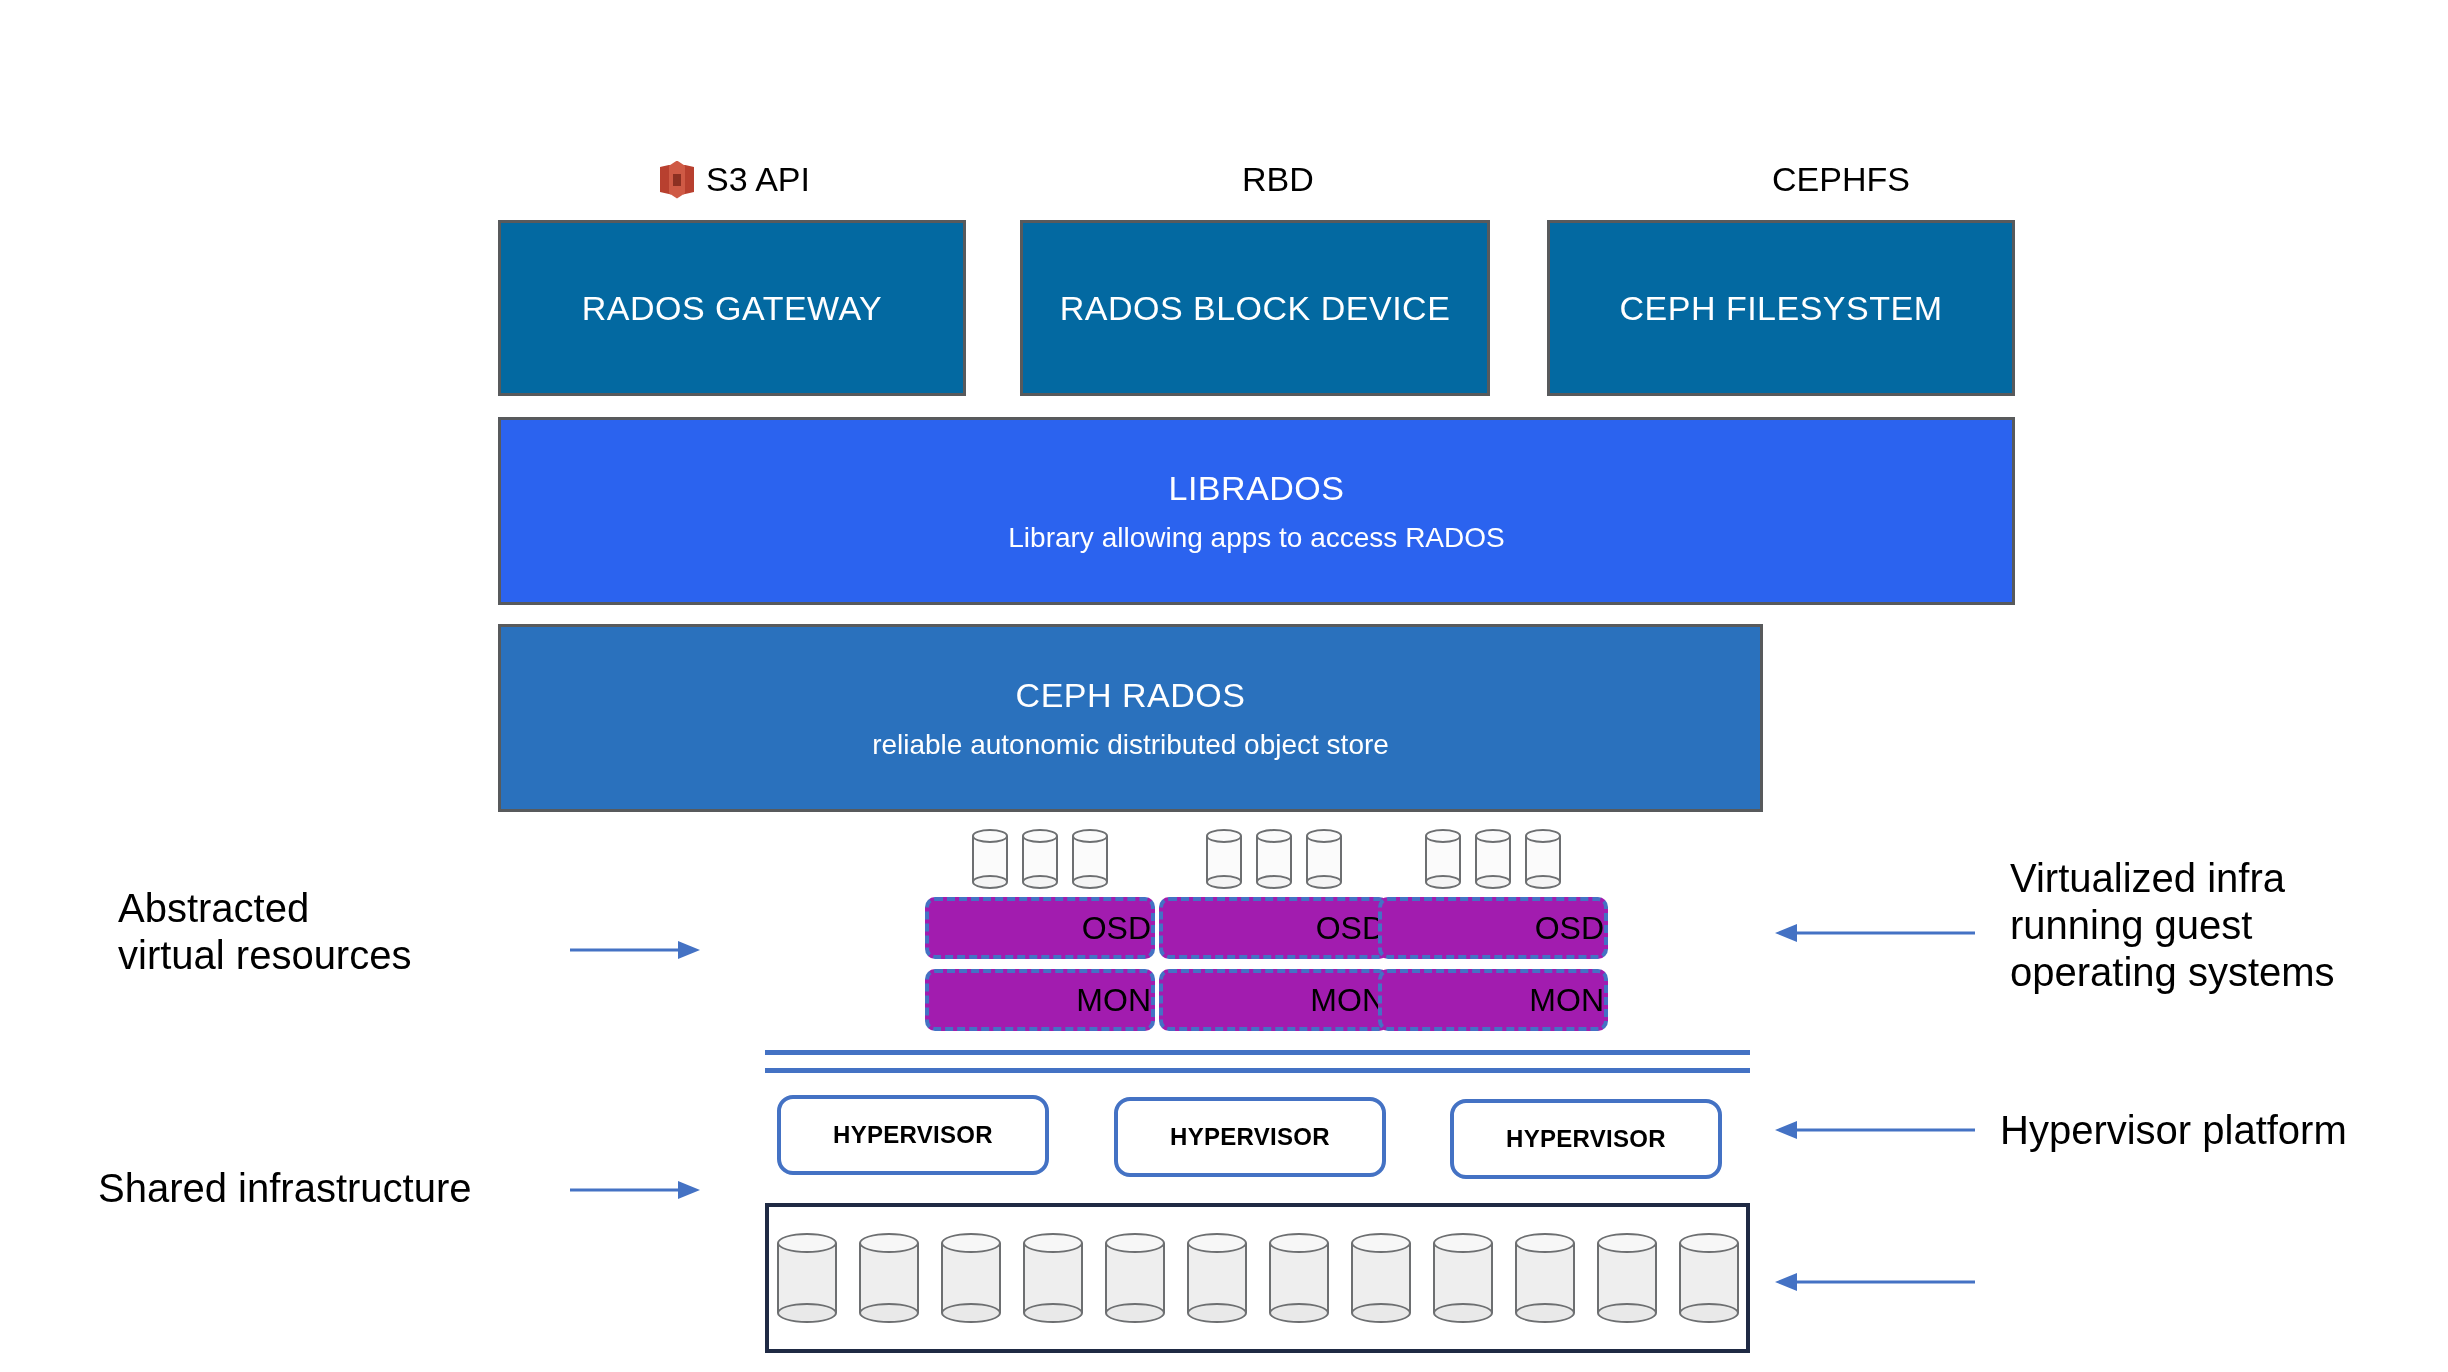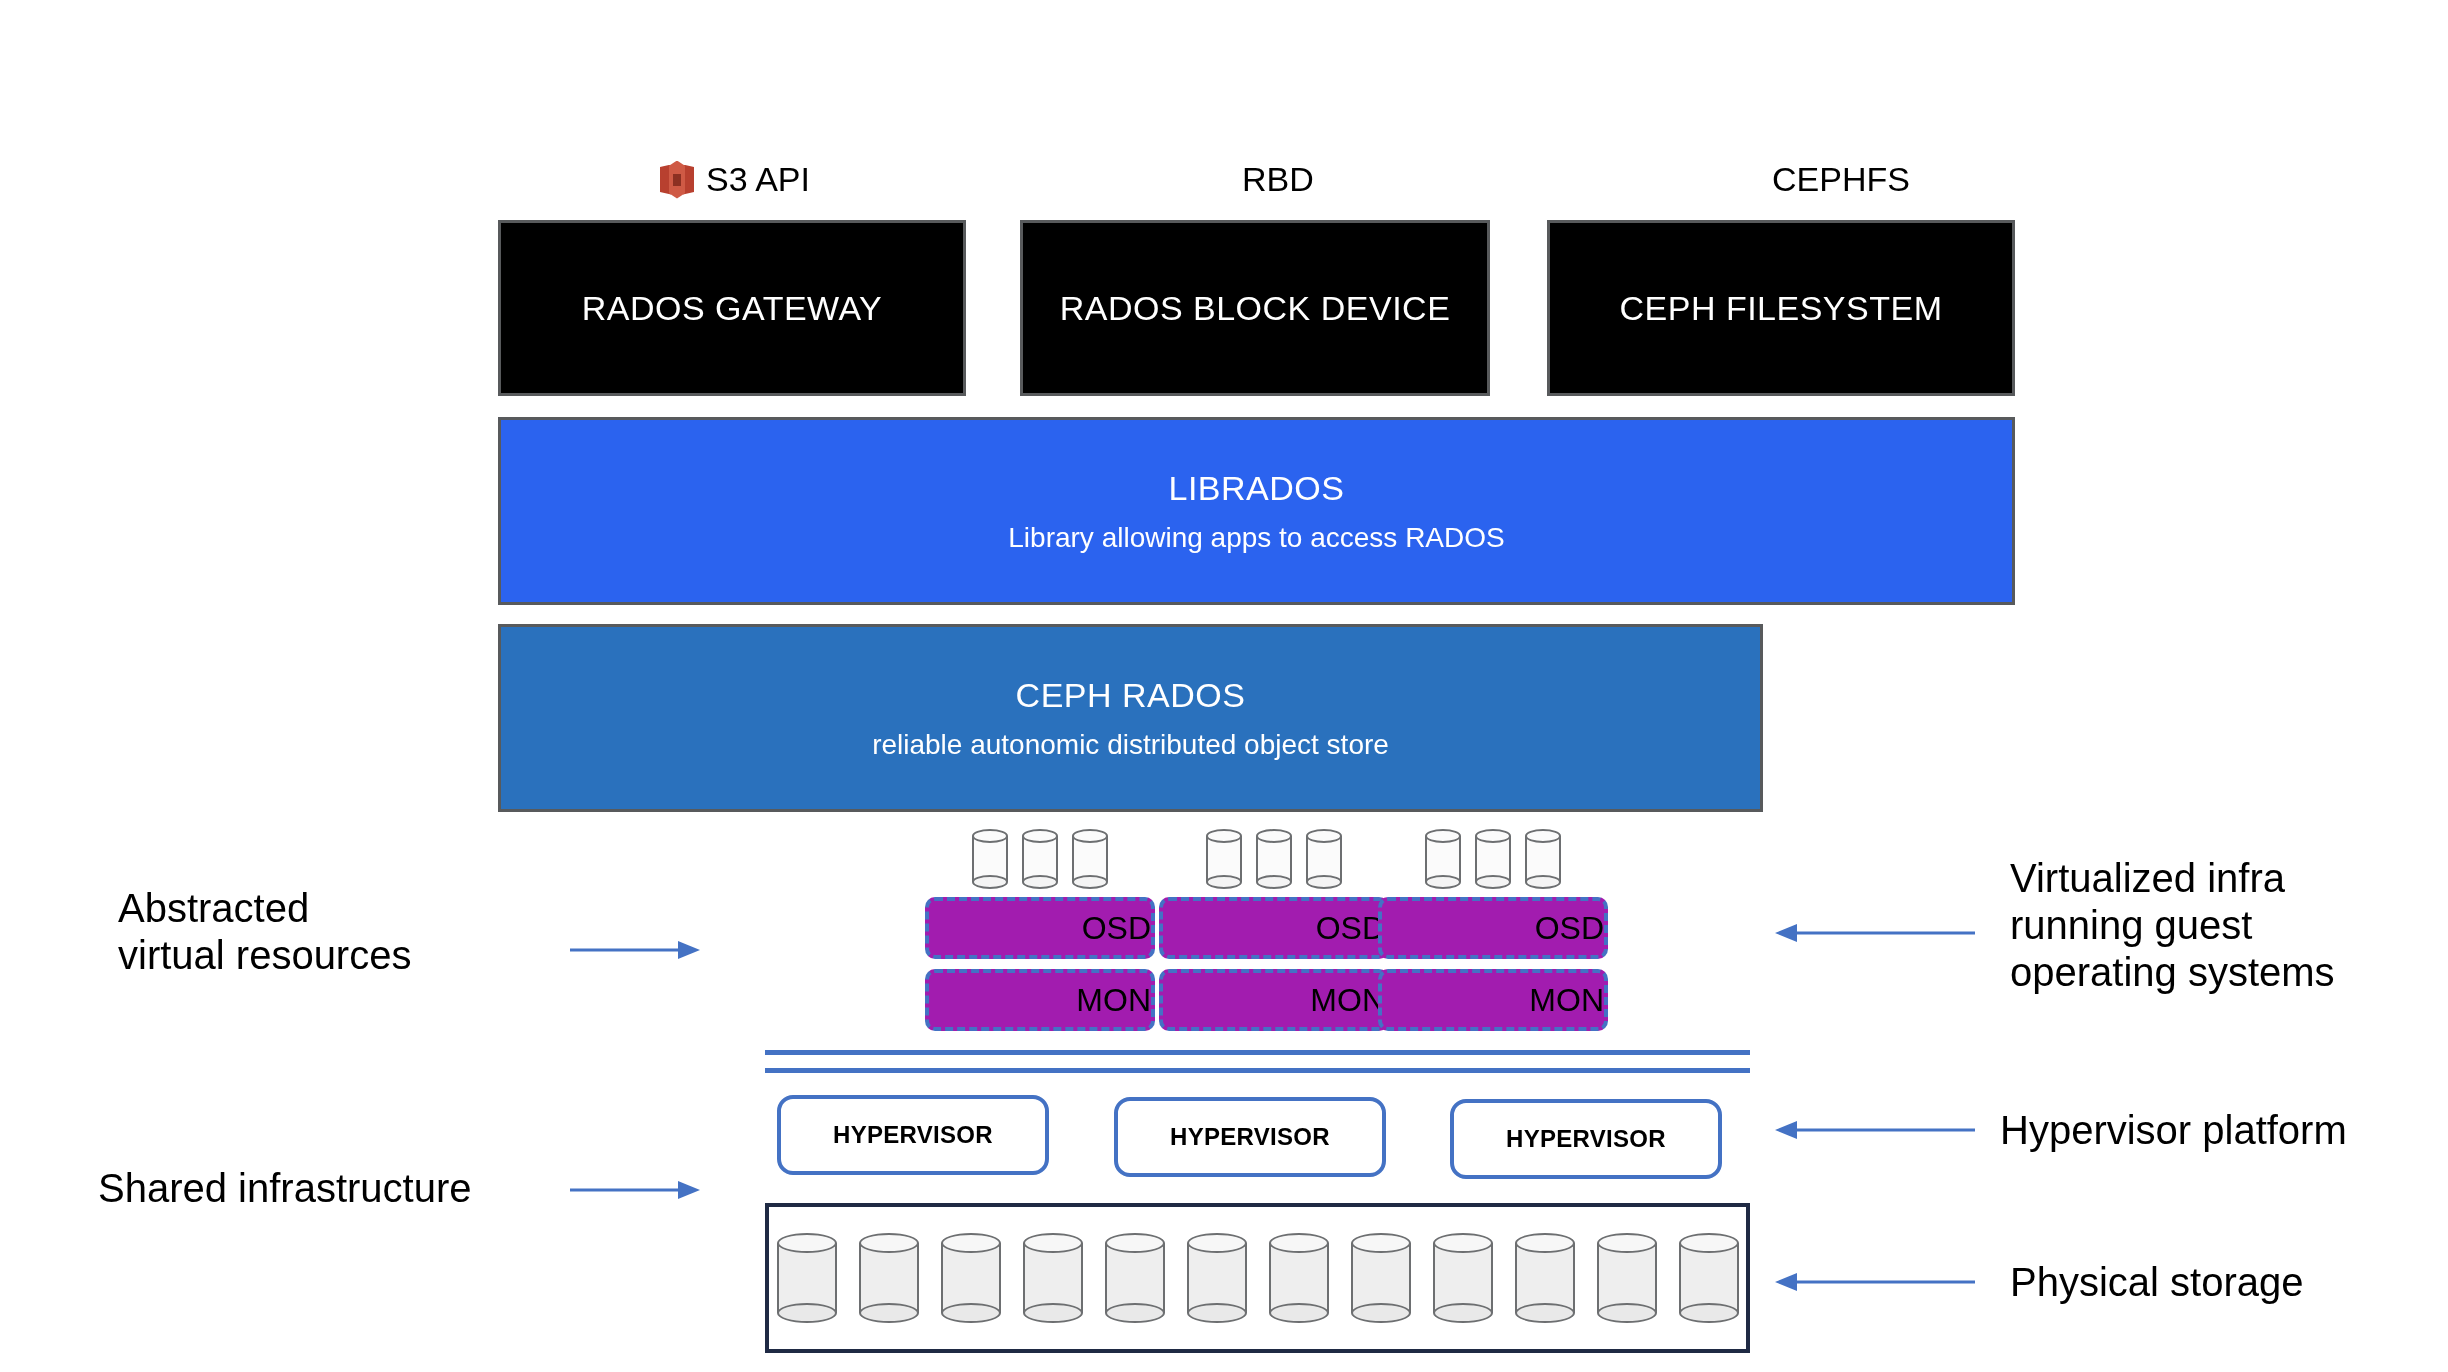--- a/index.html
+++ b/index.html
@@ -65,21 +65,21 @@
   .s3-icon .s3-core {
     position: absolute;
     left: 13px; top: 13px;
     width: 8px; height: 12px;
     background: #8c3022;
   }
 
   
   .proto-box {
     position: absolute;
-    background: #000000;
+    background: #0369a1;
     border: 3px solid #585a5c;
     box-sizing: border-box;
     display: flex;
     align-items: center;
     justify-content: center;
     color: #ffffff;
     font-size: 34px;
     letter-spacing: 0.5px;
   }
 
@@ -474,15 +474,14 @@
     <polygon points="22,11 0,20 22,29" fill="#4472c4"></polygon>
   </svg>
 
   <div class="caption caption-right" style="left:2000px; top:1107px; width:420px;">Hypervisor platform</div>
 
   <svg class="arrow" style="left:1775px; top:1262px;" width="200" height="40" viewBox="0 0 200 40">
     <line x1="22" y1="20" x2="200" y2="20" stroke="#4472c4" stroke-width="3"></line>
     <polygon points="22,11 0,20 22,29" fill="#4472c4"></polygon>
   </svg>
 
-  <div class="caption caption-right" style="left:2010px; top:1259px; width:420px;">Physical storage</div>
 
 </div>
 
 </body></html>

